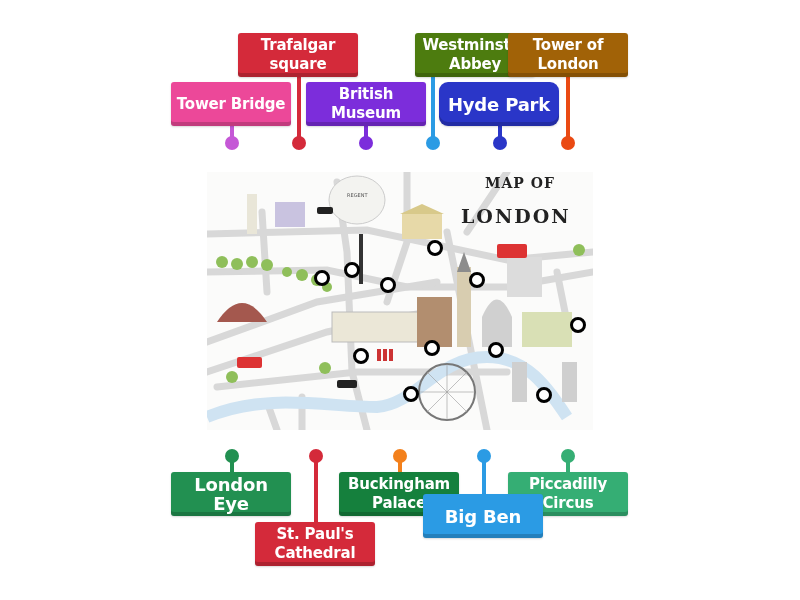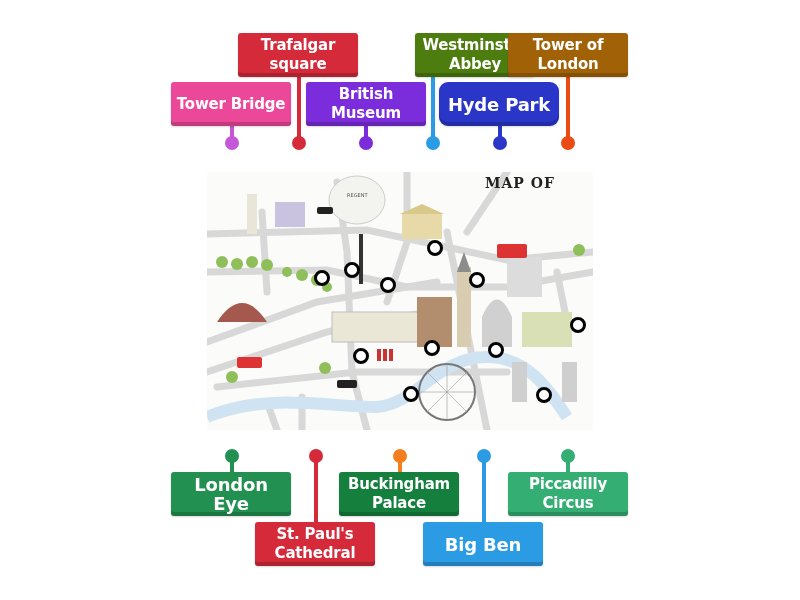--- a/index.html
+++ b/index.html
@@ -89,20 +89,21 @@
     <rect x="110" y="35" width="16" height="7" fill="#222" rx="2"></rect>
     <rect x="130" y="208" width="20" height="8" fill="#222" rx="2"></rect>
 
     <rect x="152" y="62" width="4" height="50" fill="#333"></rect>
 
     <rect x="170" y="177" width="4" height="12" fill="#c33"></rect>
       <rect x="176" y="177" width="4" height="12" fill="#c33"></rect>
       <rect x="182" y="177" width="4" height="12" fill="#c33"></rect>
   </svg>
   <div class="map-title1">MAP OF</div>
+  <div class="map-title2">LONDON</div>
 </div>
 
 <div id="labels-layer">
     <div class="stem" style="background: rgb(212, 42, 58); left: 299px; top: 73px; height: 70px;"></div>
     <div class="dot" style="background: rgb(212, 42, 58); left: 299px; top: 143px;"></div>
     <div class="label" style="background: rgb(212, 42, 58); left: 238px; top: 33px;">Trafalgar square</div>
     <div class="stem" style="background: rgb(43, 155, 228); left: 433px; top: 73px; height: 70px;"></div>
     <div class="dot" style="background: rgb(43, 155, 228); left: 433px; top: 143px;"></div>
     <div class="label" style="background: #4d7c0f; left: 395px; top: 33px; margin-left: 20px;">Westminster Abbey</div>
     <div class="stem" style="background: rgb(234, 74, 19); left: 568px; top: 73px; height: 70px;"></div>
@@ -124,21 +125,21 @@
     <div class="dot" style="background: rgb(243, 128, 28); left: 400px; top: 456px;"></div>
     <div class="label" style="background: #15803d; left: 339px; top: 472px;">Buckingham Palace</div>
     <div class="stem" style="background: rgb(53, 174, 116); left: 568px; top: 456px; height: 20px;"></div>
     <div class="dot" style="background: rgb(53, 174, 116); left: 568px; top: 456px;"></div>
     <div class="label" style="background: rgb(53, 174, 116); left: 508px; top: 472px;">Piccadilly Circus</div>
     <div class="stem" style="background: rgb(212, 42, 58); left: 316px; top: 456px; height: 70px;"></div>
     <div class="dot" style="background: rgb(212, 42, 58); left: 316px; top: 456px;"></div>
     <div class="label" style="background: rgb(212, 42, 58); left: 255px; top: 522px;">St. Paul's Cathedral</div>
     <div class="stem" style="background: rgb(43, 155, 228); left: 484px; top: 456px; height: 70px;"></div>
     <div class="dot" style="background: rgb(43, 155, 228); left: 484px; top: 456px;"></div>
-    <div class="label big" style="background: rgb(43, 155, 228); left: 423px; top: 522px;">Big Ben</div>
+    <div class="label big" style="background: rgb(43, 155, 228); left: 423px; top: 494px;">Big Ben</div>
   </div>
 <div id="hotspots-layer">
     <div class="hotspot" style="left: 322px; top: 278px;"></div>
     <div class="hotspot" style="left: 352px; top: 270px;"></div>
     <div class="hotspot" style="left: 388px; top: 285px;"></div>
     <div class="hotspot" style="left: 435px; top: 248px;"></div>
     <div class="hotspot" style="left: 477px; top: 280px;"></div>
     <div class="hotspot" style="left: 578px; top: 325px;"></div>
     <div class="hotspot" style="left: 361px; top: 356px;"></div>
     <div class="hotspot" style="left: 432px; top: 348px;"></div>

